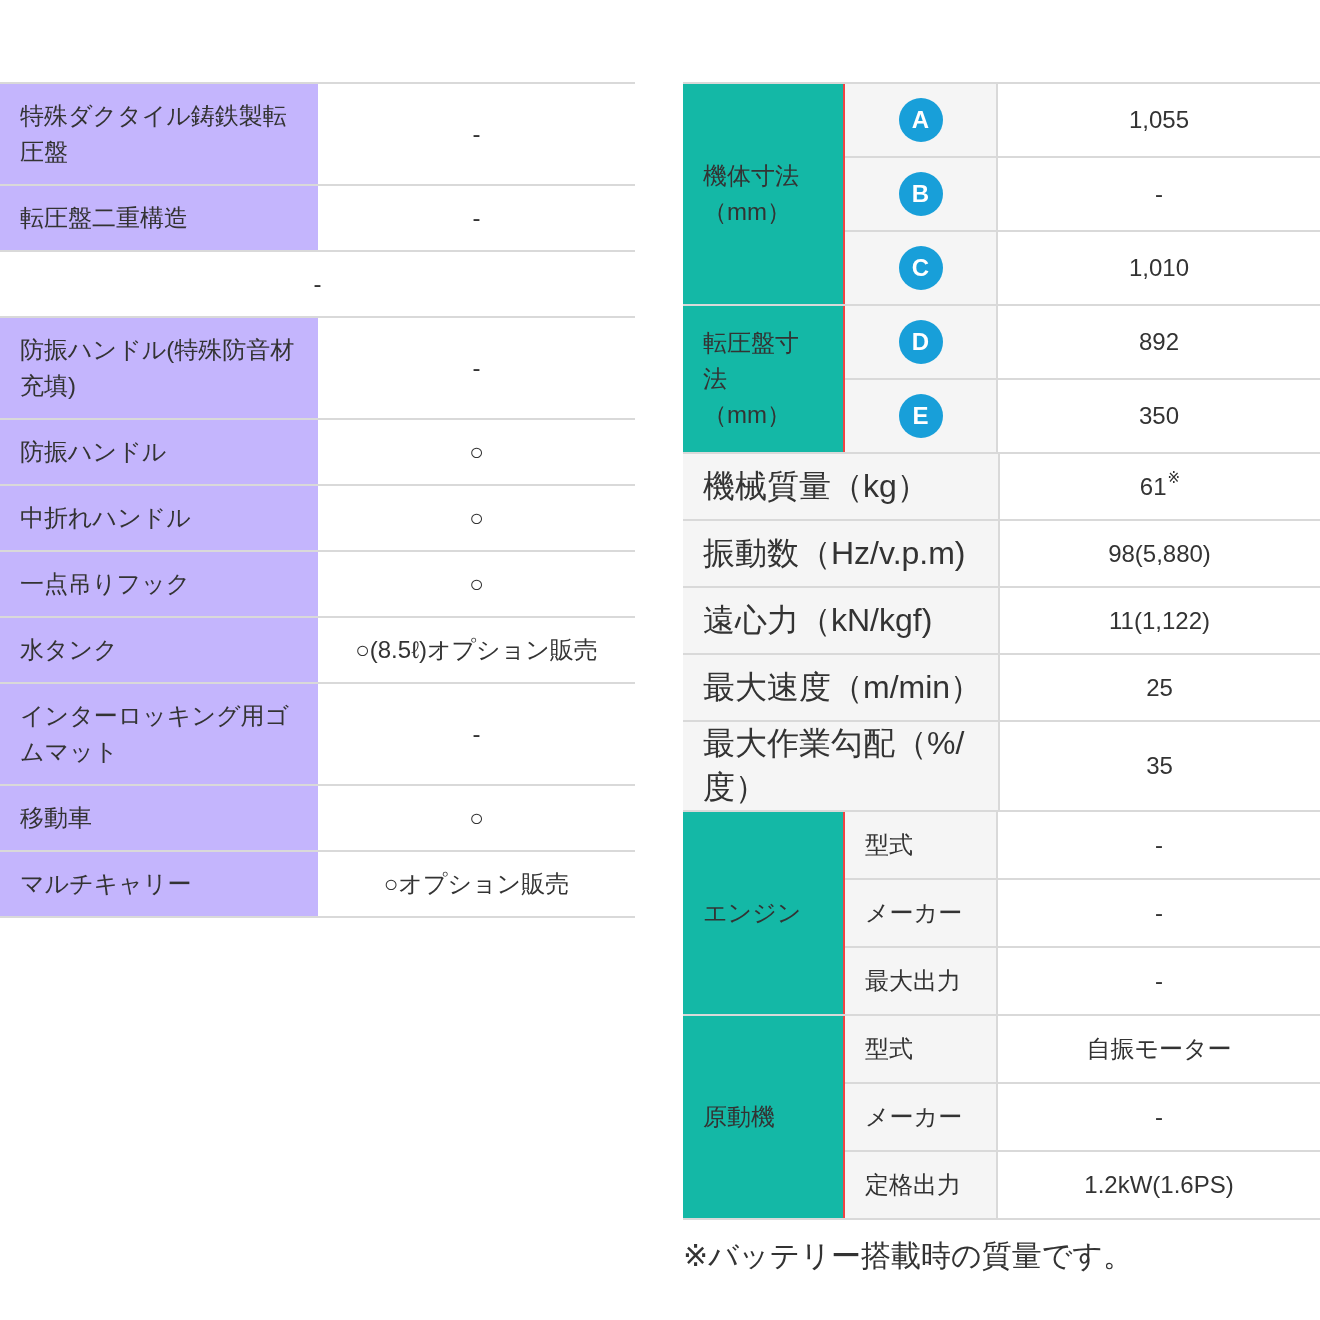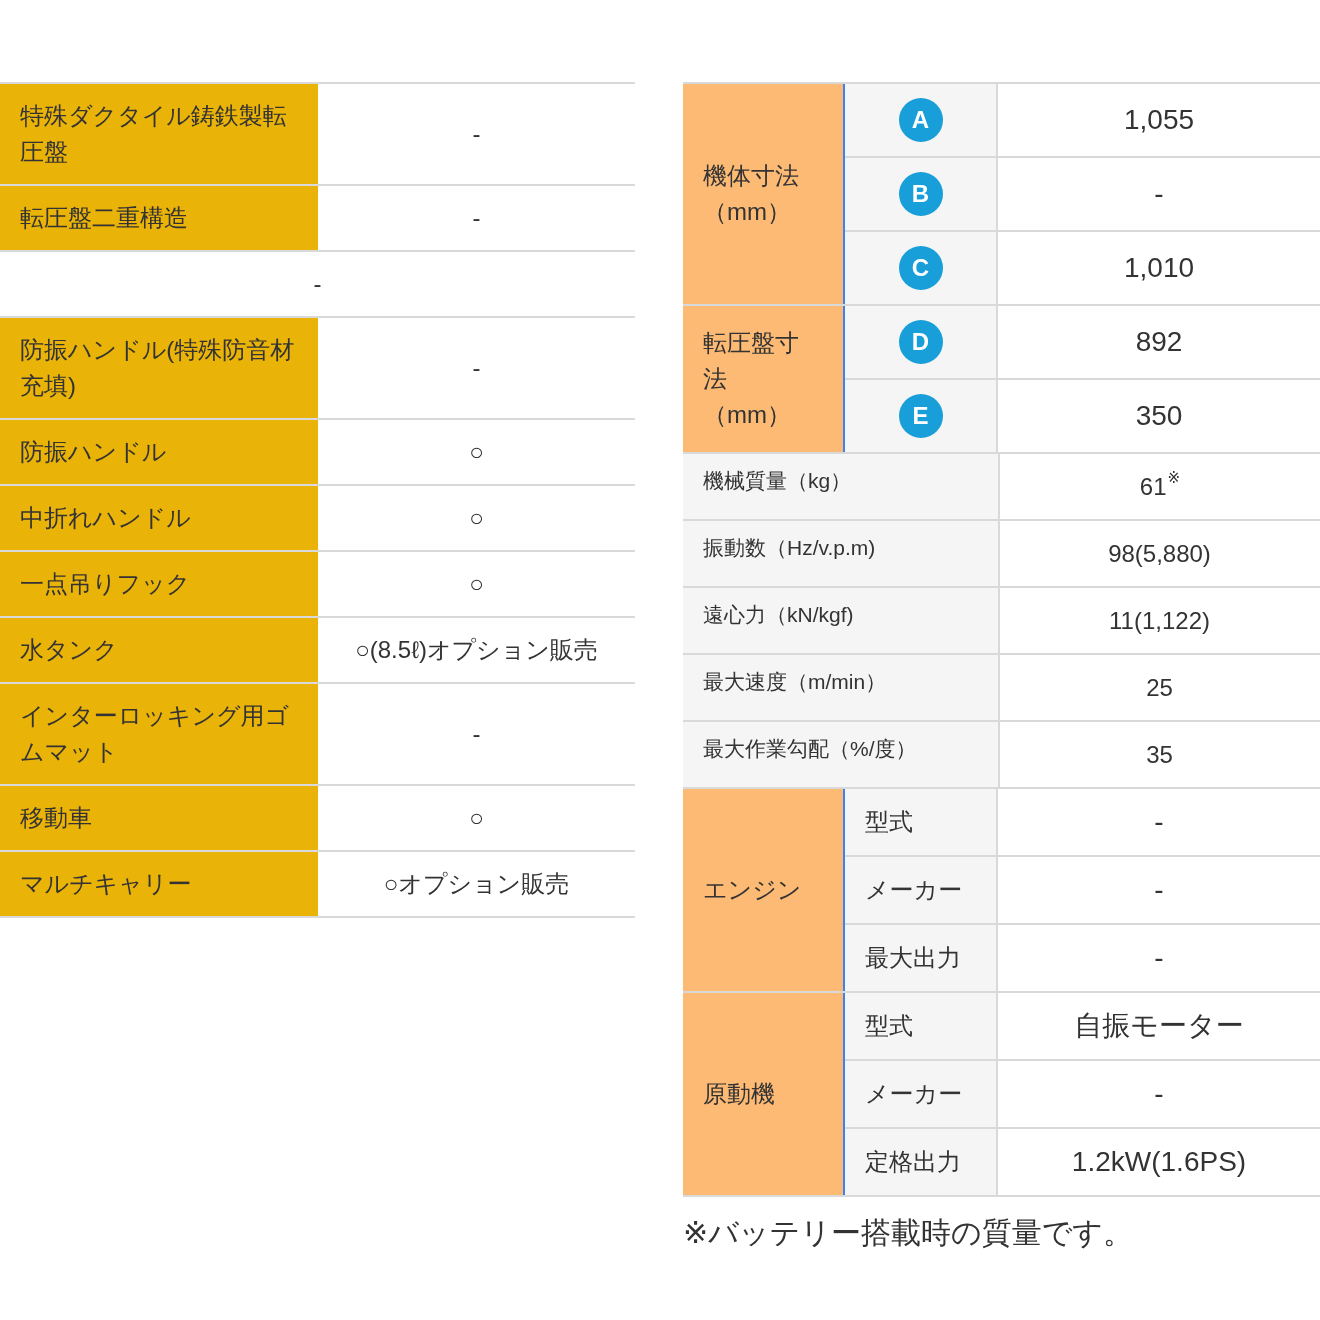--- a/index.html
+++ b/index.html
@@ -8,35 +8,35 @@
     font-family:"Liberation Sans","DejaVu Sans",sans-serif;
     color:#333333;
   }
   
   .features-table{
     position:absolute;left:0;top:82px;width:635px;
     border-top:2px solid #d9d9d9;
   }
   .f-row{display:flex;border-bottom:2px solid #d9d9d9;min-height:64px;}
   .f-label{
-    flex:0 0 318px;box-sizing:border-box;background:#eab308;
+    flex:0 0 318px;box-sizing:border-box;background:#c4b5fd;
     padding:14px 18px 14px 20px;display:flex;align-items:center;
     font-size:24px;line-height:36px;font-weight:500;word-break:break-all;
   }
   .f-value{
     flex:1;display:flex;align-items:center;justify-content:center;
     font-size:24px;line-height:36px;text-align:center;
   }
   
   .right-col{position:absolute;left:683px;top:82px;width:637px;}
   .spec-table{border-top:2px solid #d9d9d9;}
   .sec{display:flex;border-bottom:2px solid #d9d9d9;}
   .group-cell{
-    flex:0 0 162px;box-sizing:border-box;background:#fdba74;
-    border-right:2px solid #3b82f6;padding:10px 26px 10px 20px;
+    flex:0 0 162px;box-sizing:border-box;background:#14b8a6;
+    border-right:2px solid #ef4444;padding:10px 26px 10px 20px;
     display:flex;align-items:center;font-size:24px;line-height:36px;
     font-weight:500;word-break:break-all;
   }
   .unit{display:block;}
   .sec-rows{flex:1;display:flex;flex-direction:column;}
   .srow{display:flex;border-bottom:2px solid #d9d9d9;flex:1;}
   .srow:last-child{border-bottom:none;}
   .dim .srow{min-height:72px;}
   .eng .srow{min-height:66px;}
   .badge-cell{
@@ -49,27 +49,27 @@
     color:#ffffff;font-size:24px;font-weight:700;
     display:flex;align-items:center;justify-content:center;
   }
   .sub-cell{
     flex:0 0 153px;box-sizing:border-box;background:#f5f5f5;
     border-right:2px solid #d9d9d9;padding:0 3px 0 20px;
     display:flex;align-items:center;font-size:24px;font-weight:500;
   }
   .v-cell{
     flex:1;display:flex;align-items:center;justify-content:center;
-    font-size:28px;text-align:center;
+    font-size:24px;text-align:center;
   }
   .simple{display:flex;border-bottom:2px solid #d9d9d9;min-height:65px;}
   .simple-label{
     flex:0 0 317px;box-sizing:border-box;background:#f5f5f5;
-    border-right:2px solid #d9d9d9;padding:0 14px 12px 20px;
-    display:flex;align-items:center;font-size:21px;font-weight:500;
+    border-right:2px solid #d9d9d9;padding:0 14px 0 20px;
+    display:flex;align-items:center;font-size:32px;font-weight:500;
   }
   .simple-value{
     flex:1;display:flex;align-items:center;justify-content:center;
     font-size:24px;
   }
   .sup{font-size:15px;position:relative;top:-9px;margin-left:1px;}
   .footnote{margin-top:16px;font-size:30px;line-height:40px;}
 </style>
 </head>
 <body>

